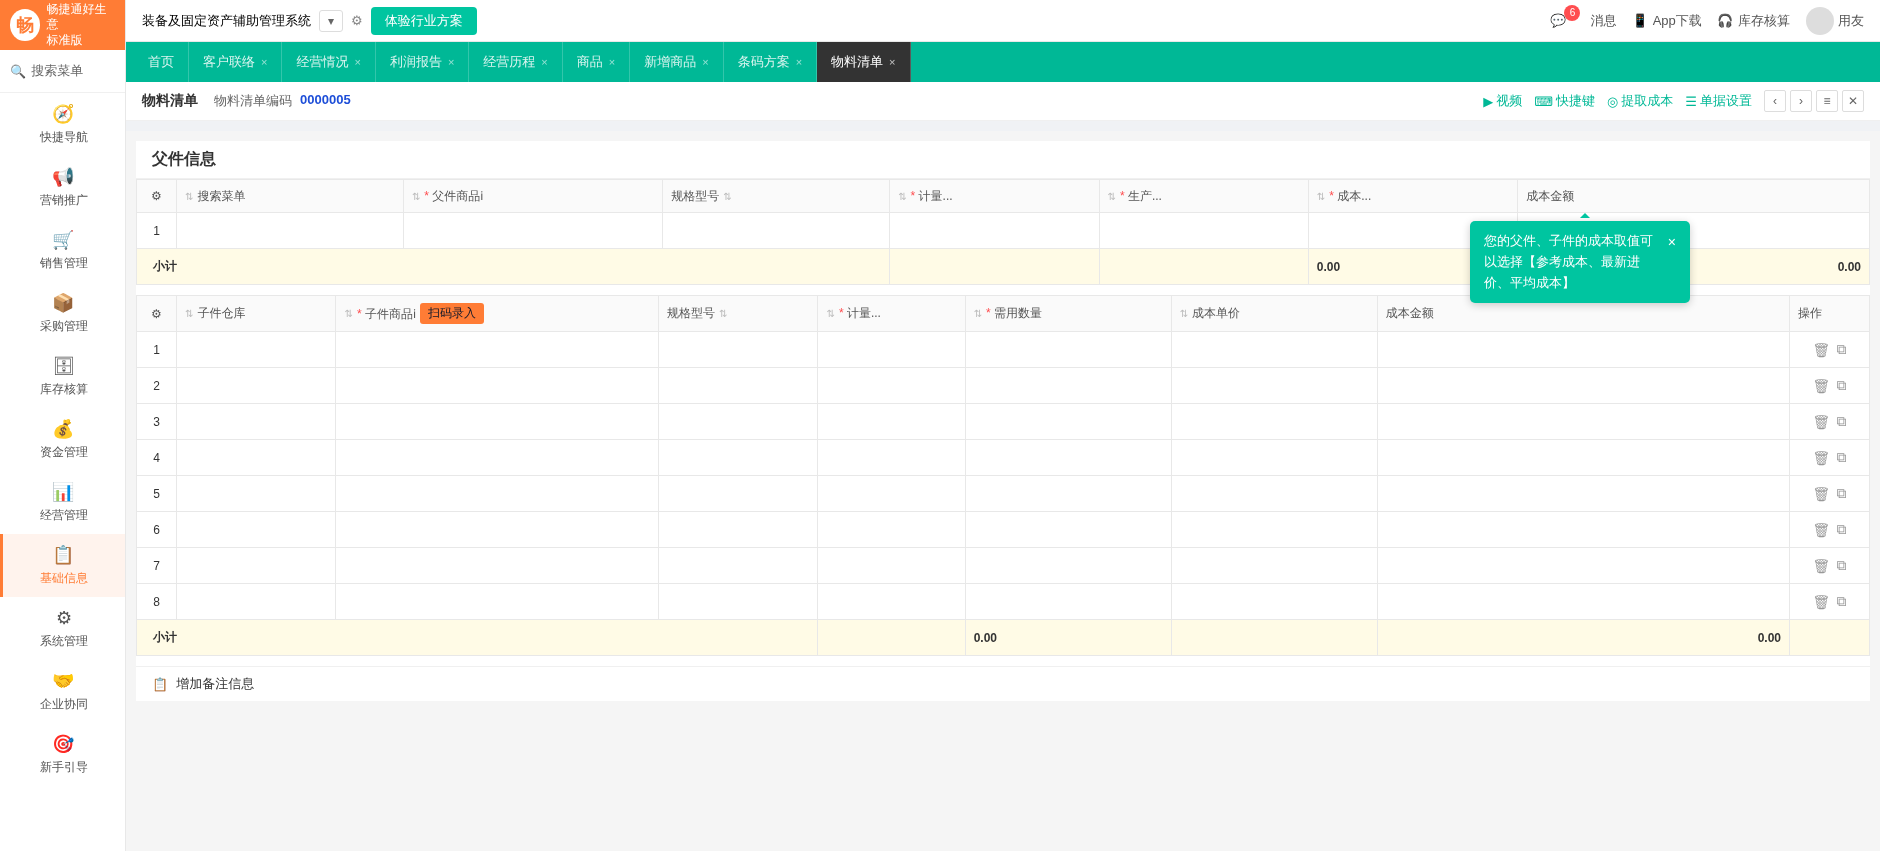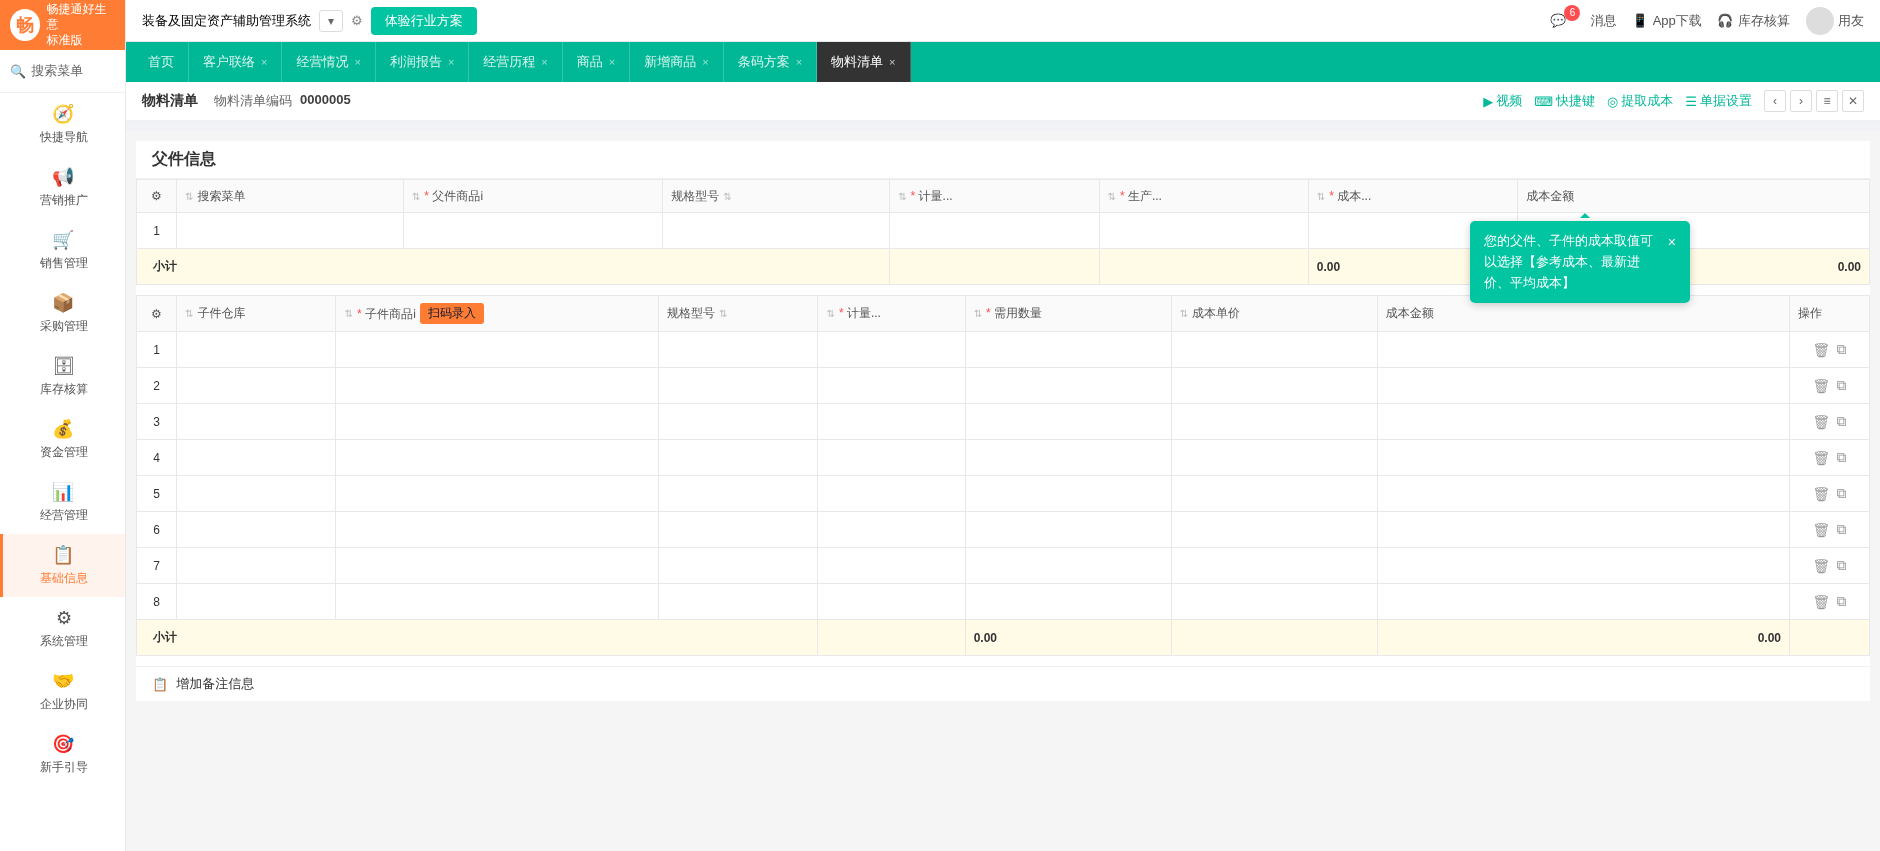--- a/index.html
+++ b/index.html
@@ -389,21 +389,21 @@
       <div class="tab-item">新增商品<span class="tab-close">×</span></div>
       <div class="tab-item">条码方案<span class="tab-close">×</span></div>
       <div class="tab-item active">物料清单<span class="tab-close">×</span></div>
     </div>
 
   <div class="sub-header">
     <div class="sub-header-left">
       <span class="sub-header-title">物料清单</span>
       <div class="sub-header-code">
         <span>物料清单编码</span>
-        <span style="color:#404040;font-weight:bold;">0000005</span>
+        <span style="color:#1d4ed8;font-weight:bold;">0000005</span>
       </div>
     </div>
     <div class="sub-header-right">
       <span>
         <span>▶</span>
         <span>视频</span>
       </span>
       <span>
         <span>⌨</span>
         <span>快捷键</span>

